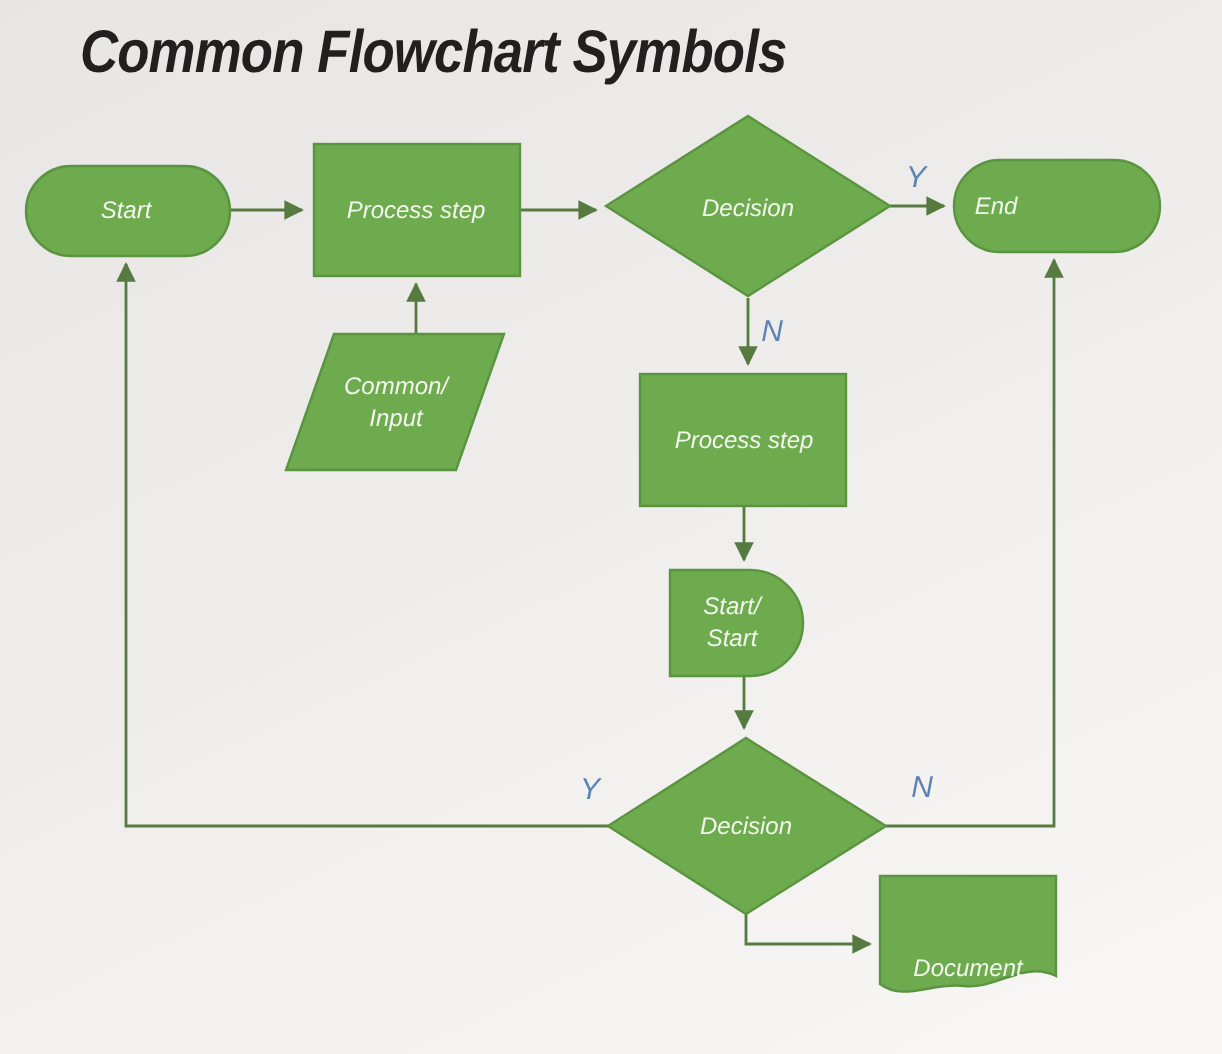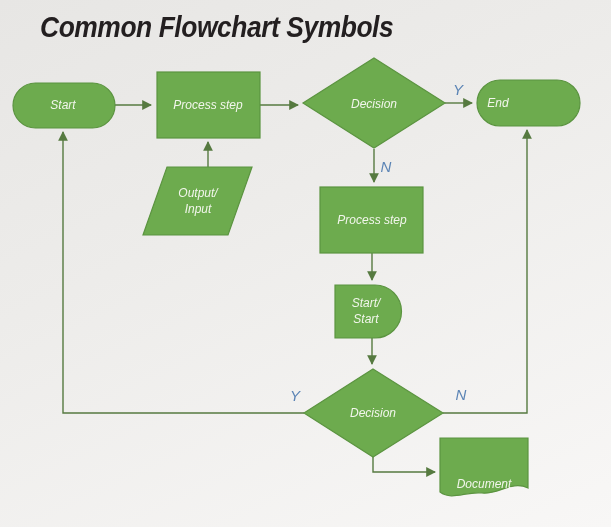--- a/index.html
+++ b/index.html
@@ -81,21 +81,21 @@
     <rect class="node-shape" x="320" y="187" width="103" height="66"></rect>
     <path class="node-shape" d="M335,285 L375,285 A26.5,26.5 0 0 1 375,338 L335,338 Z"></path>
     <polygon class="node-shape" points="373,369 443,413 373,457 304,413"></polygon>
     <path class="node-shape" d="M440,438 L528,438 L528,488 C512,480 498,495 482,493 C466,491 452,501 440,492 Z"></path>
   </svg>
 
   <div class="node-label" style="left:63px;top:105px">Start</div>
   <div class="node-label" style="left:208px;top:105px">Process step</div>
   <div class="node-label" style="left:374px;top:104px">Decision</div>
   <div class="node-label" style="left:498px;top:103px">End</div>
-  <div class="node-label" style="left:198px;top:201px"><span>Output/</span><br><span>Input</span></div>
+  <div class="node-label" style="left:198px;top:201px"><span>Common/</span><br><span>Input</span></div>
   <div class="node-label" style="left:372px;top:220px">Process step</div>
   <div class="node-label" style="left:366px;top:311px"><span>Start/</span><br><span>Start</span></div>
   <div class="node-label" style="left:373px;top:413px">Decision</div>
   <div class="node-label" style="left:484px;top:484px">Document</div>
 
   <div class="branch-label" style="left:458px;top:89px">Y</div>
   <div class="branch-label" style="left:386px;top:166px">N</div>
   <div class="branch-label" style="left:295px;top:395px">Y</div>
   <div class="branch-label" style="left:461px;top:394px">N</div>
 

